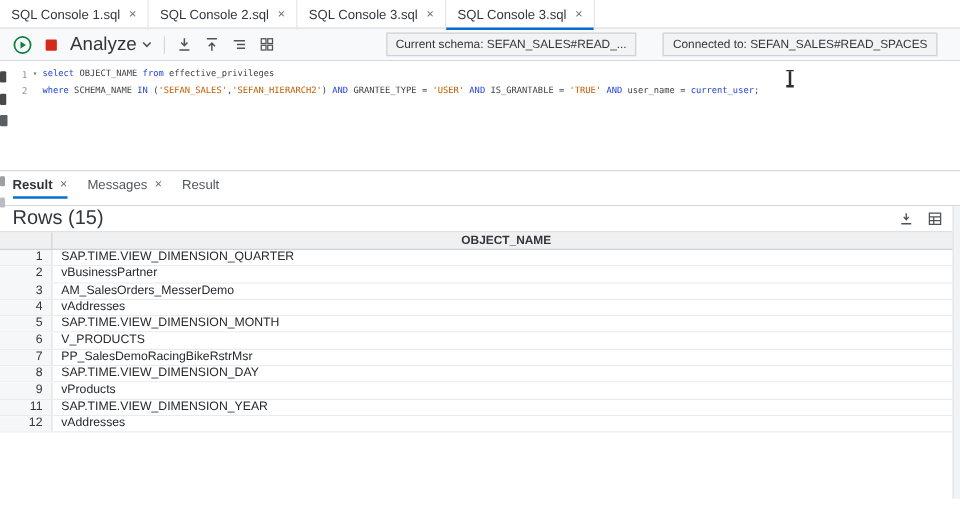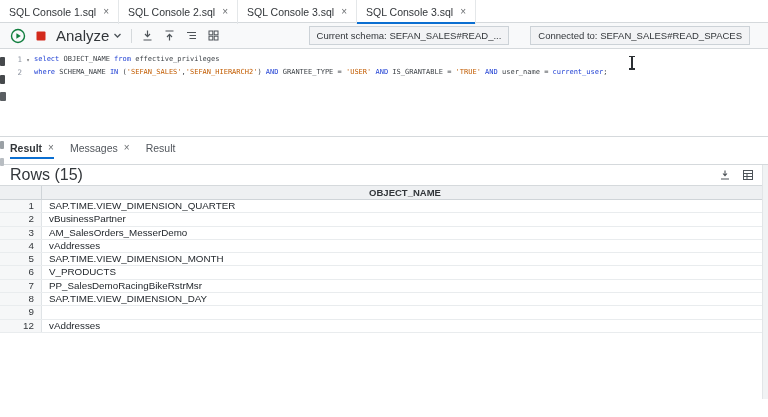--- a/index.html
+++ b/index.html
@@ -220,20 +220,25 @@
         <div class="grow">
           <span class="gnum">7</span>
           <span class="gval">PP_SalesDemoRacingBikeRstrMsr</span>
         </div>
         <div class="grow">
           <span class="gnum">8</span>
           <span class="gval">SAP.TIME.VIEW_DIMENSION_DAY</span>
         </div>
         <div class="grow">
           <span class="gnum">9</span>
+          <span class="gval">vProducts</span>
+        </div>
+        <div class="grow">
+          <span class="gnum">11</span>
+          <span class="gval">SAP.TIME.VIEW_DIMENSION_YEAR</span>
         </div>
         <div class="grow">
           <span class="gnum">12</span>
           <span class="gval">vAddresses</span>
         </div>
       </div>
   </div>
 
   <div class="vscroll"></div>
 

